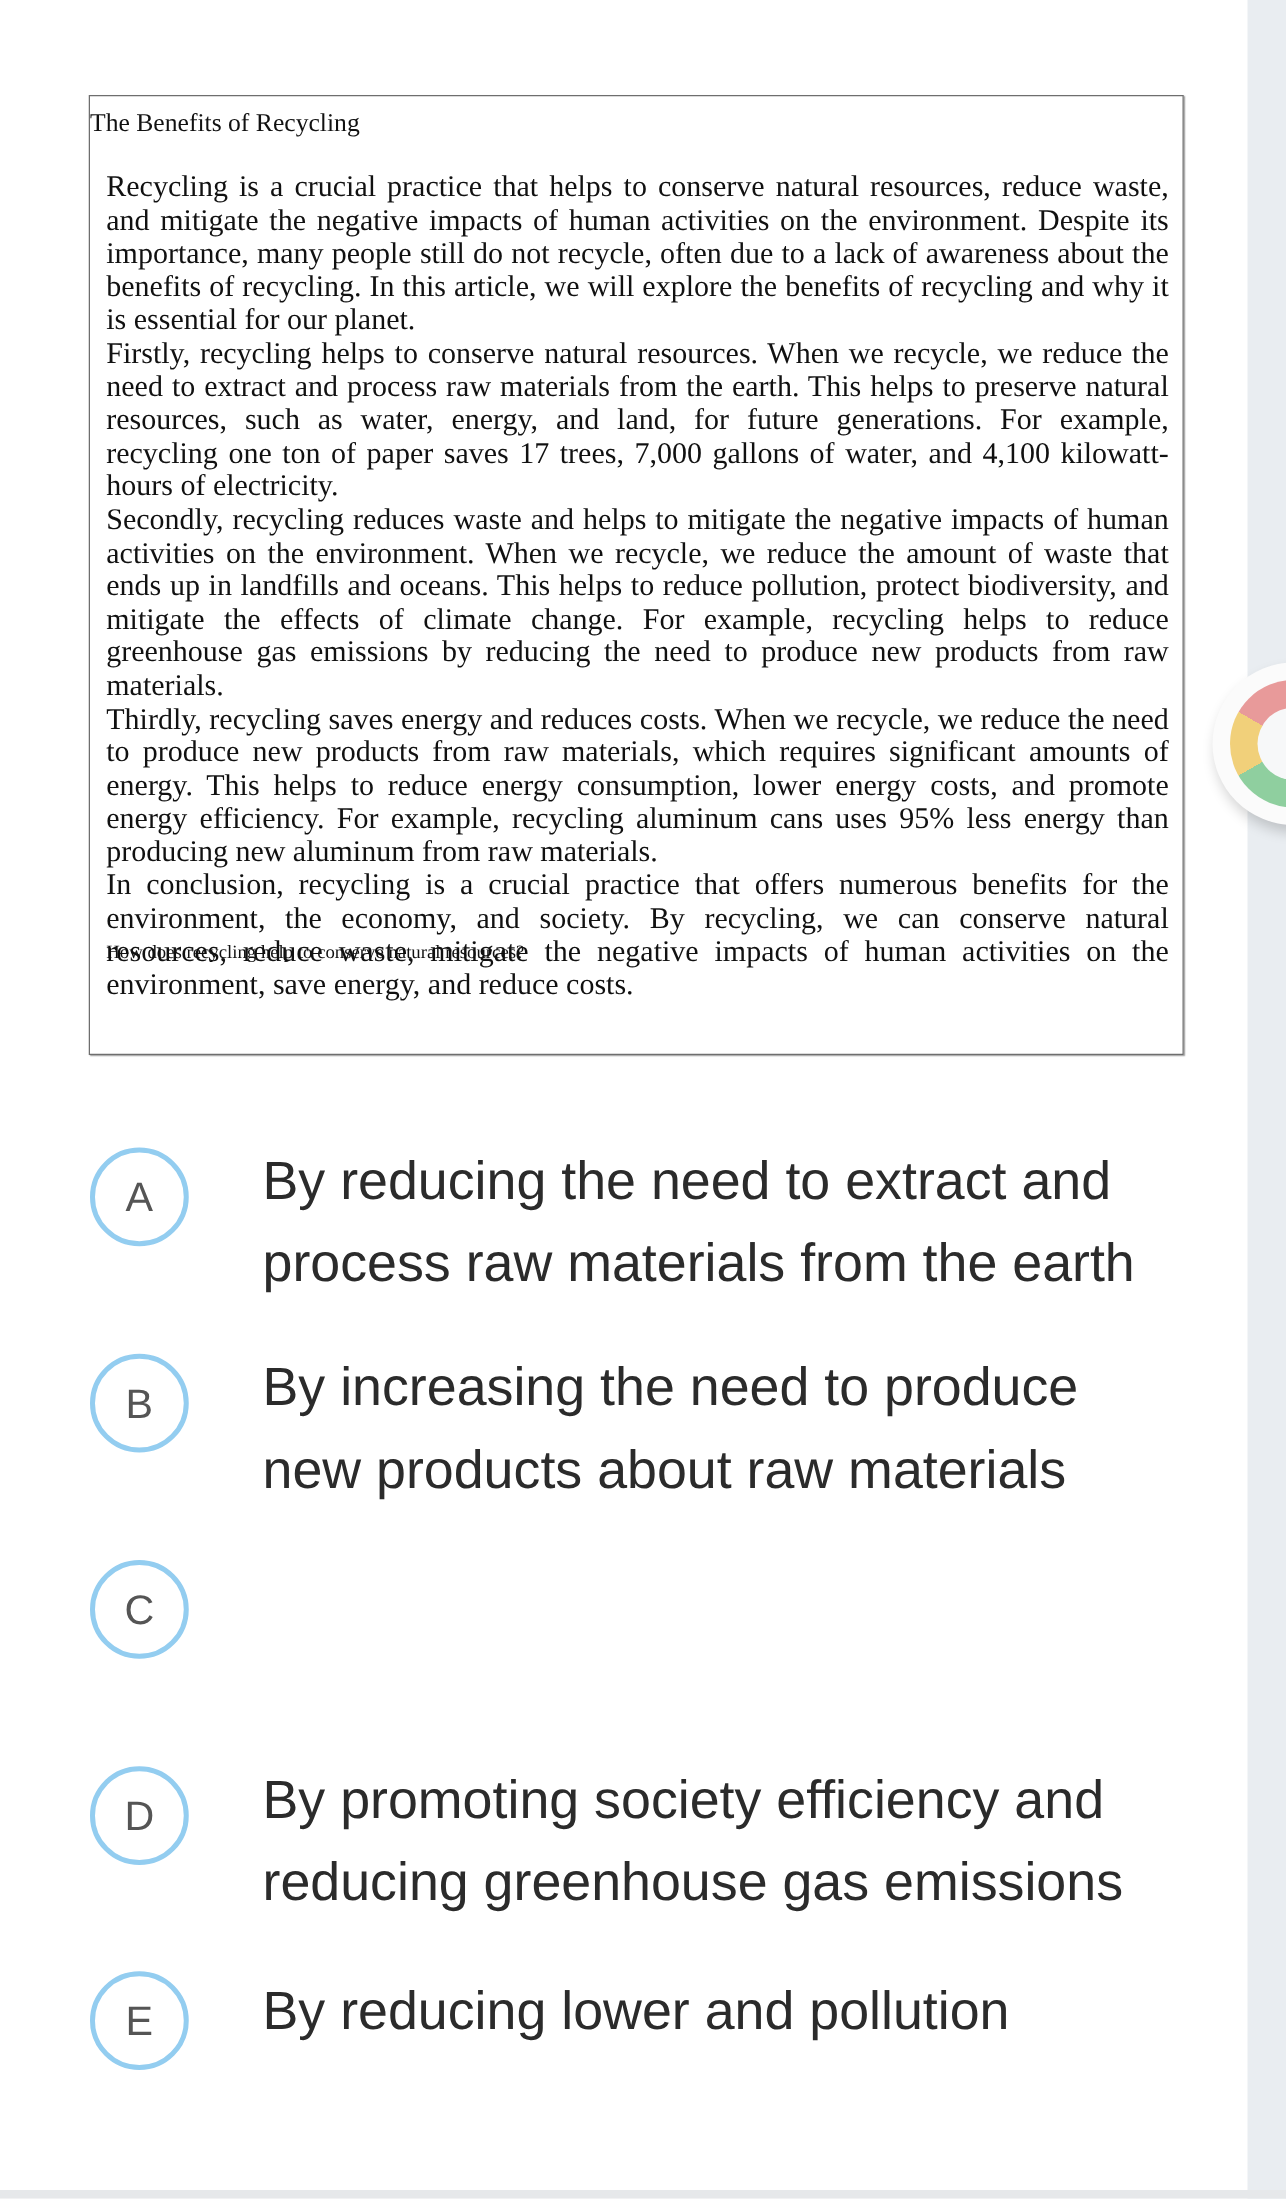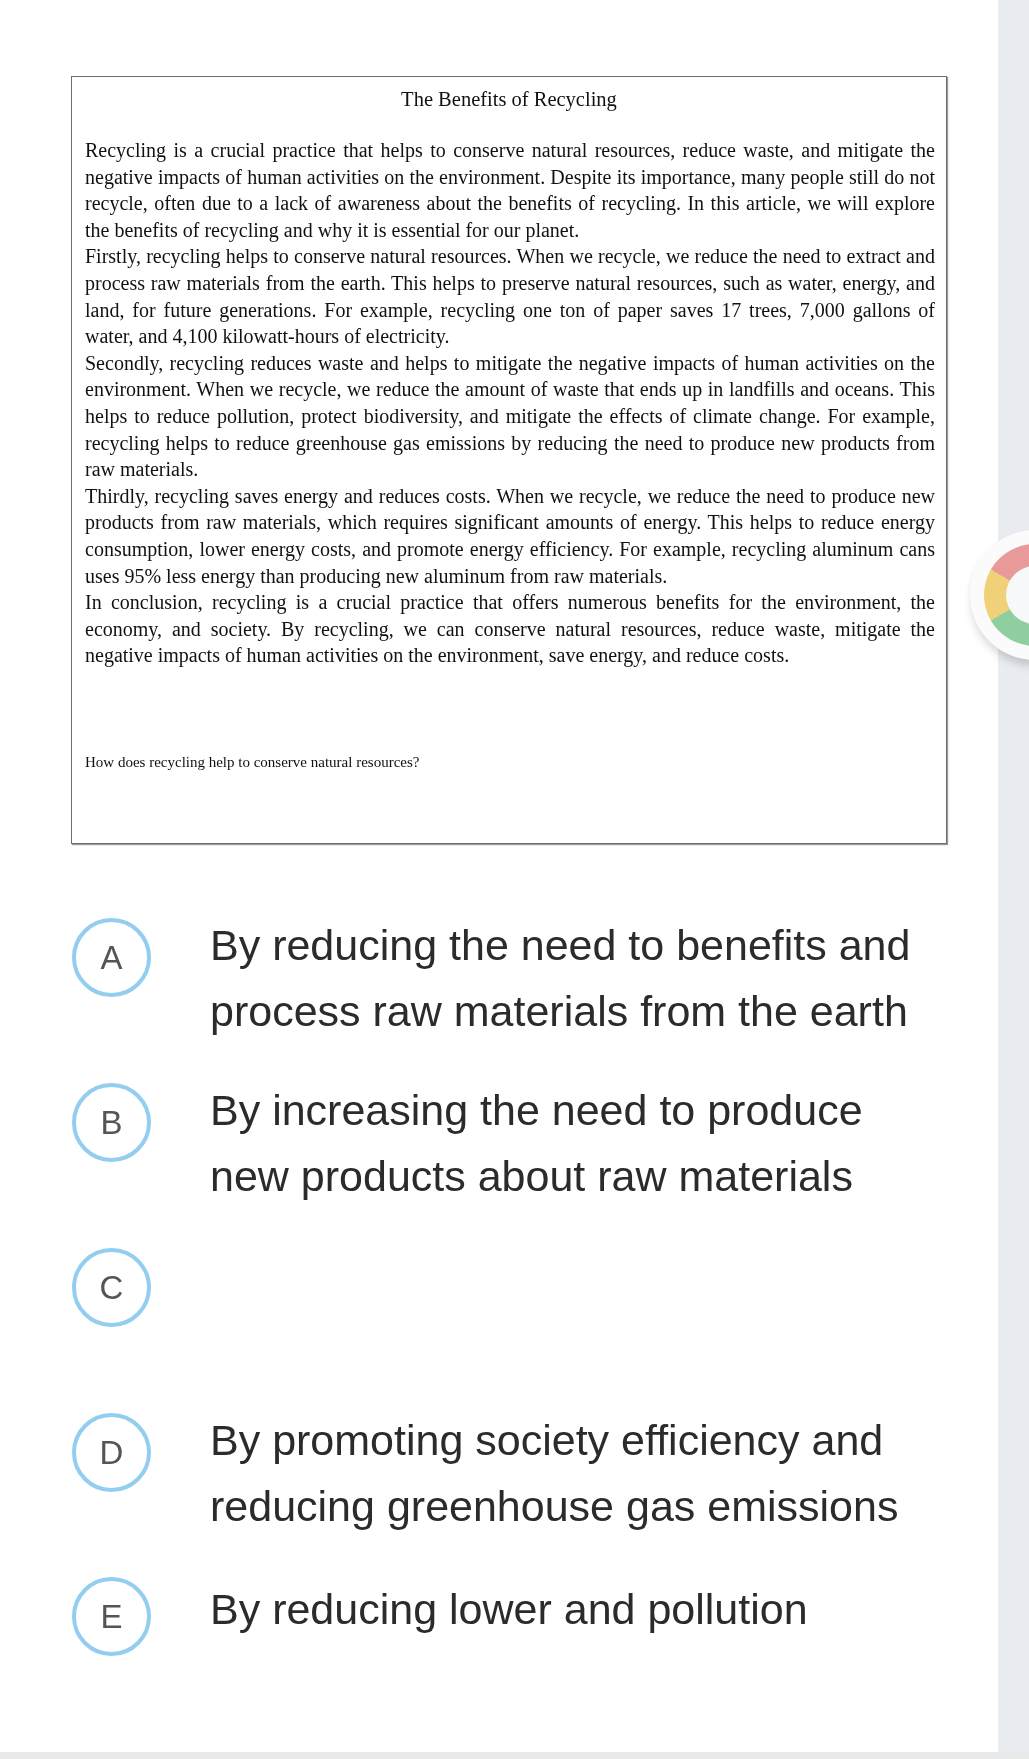--- a/index.html
+++ b/index.html
@@ -17,25 +17,25 @@
   }
   .passage-box {
     position: absolute; left: 71px; top: 76px; width: 876px; height: 768px;
     box-sizing: border-box; border: 1.5px solid #6e6e6e;
     box-shadow: 1px 1px 1px #9a9a9a;
     background: #fff;
     font-family: "Liberation Serif", serif; color: #111;
   }
   .passage-title {
     position: absolute; top: 9px; left: 0; width: 100%;
-    text-align: center; font-size: 20.5px; line-height: 26px;
+    text-align: left; font-size: 20.5px; line-height: 26px;
   }
   .passage-body {
     position: absolute; top: 60px; left: 13px; width: 850px;
-    font-size: 20px; line-height: 26.6px; text-align: justify;
+    font-size: 24px; line-height: 26.6px; text-align: justify;
   }
   .passage-body p { margin: 0; }
   .question {
     position: absolute; top: 672px; left: 13px; font-size: 15px; line-height: 26px;
   }
   .option {
     position: absolute; left: 72px; width: 880px; display: flex; align-items: flex-start;
     cursor: pointer;
   }
   .option-circle {
@@ -74,21 +74,21 @@
     <p>Firstly, recycling helps to conserve natural resources. When we recycle, we reduce the need to extract and process raw materials from the earth. This helps to preserve natural resources, such as water, energy, and land, for future generations. For example, recycling one ton of paper saves 17 trees, 7,000 gallons of water, and 4,100 kilowatt-hours of electricity.</p>
     <p>Secondly, recycling reduces waste and helps to mitigate the negative impacts of human activities on the environment. When we recycle, we reduce the amount of waste that ends up in landfills and oceans. This helps to reduce pollution, protect biodiversity, and mitigate the effects of climate change. For example, recycling helps to reduce greenhouse gas emissions by reducing the need to produce new products from raw materials.</p>
     <p>Thirdly, recycling saves energy and reduces costs. When we recycle, we reduce the need to produce new products from raw materials, which requires significant amounts of energy. This helps to reduce energy consumption, lower energy costs, and promote energy efficiency. For example, recycling aluminum cans uses 95% less energy than producing new aluminum from raw materials.</p>
     <p>In conclusion, recycling is a crucial practice that offers numerous benefits for the environment, the economy, and society. By recycling, we can conserve natural resources, reduce waste, mitigate the negative impacts of human activities on the environment, save energy, and reduce costs.</p>
   </div>
   <div class="question">How does recycling help to conserve natural resources?</div>
 </div>
 
 <div class="option" style="top:918px;">
   <div class="option-circle">A</div>
-  <div class="option-text">By reducing the need to benefits and process raw materials from the earth</div>
+  <div class="option-text">By reducing the need to extract and process raw materials from the earth</div>
 </div>
 
 <div class="option" style="top:1083px;">
   <div class="option-circle">B</div>
   <div class="option-text">By increasing the need to produce new products about raw materials</div>
 </div>
 
 <div class="option" style="top:1248px;">
   <div class="option-circle">C</div>
 </div>

